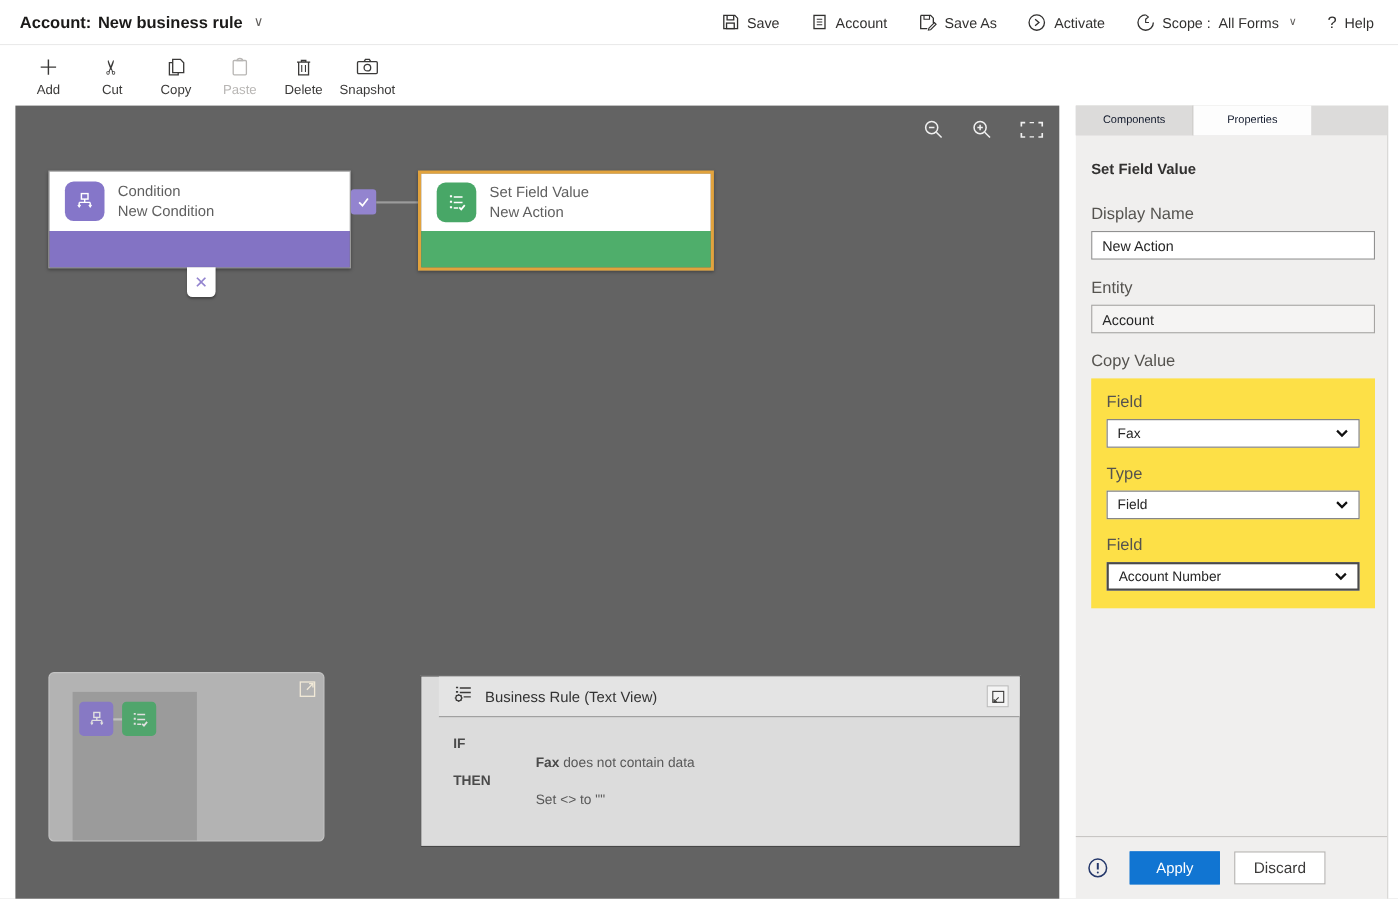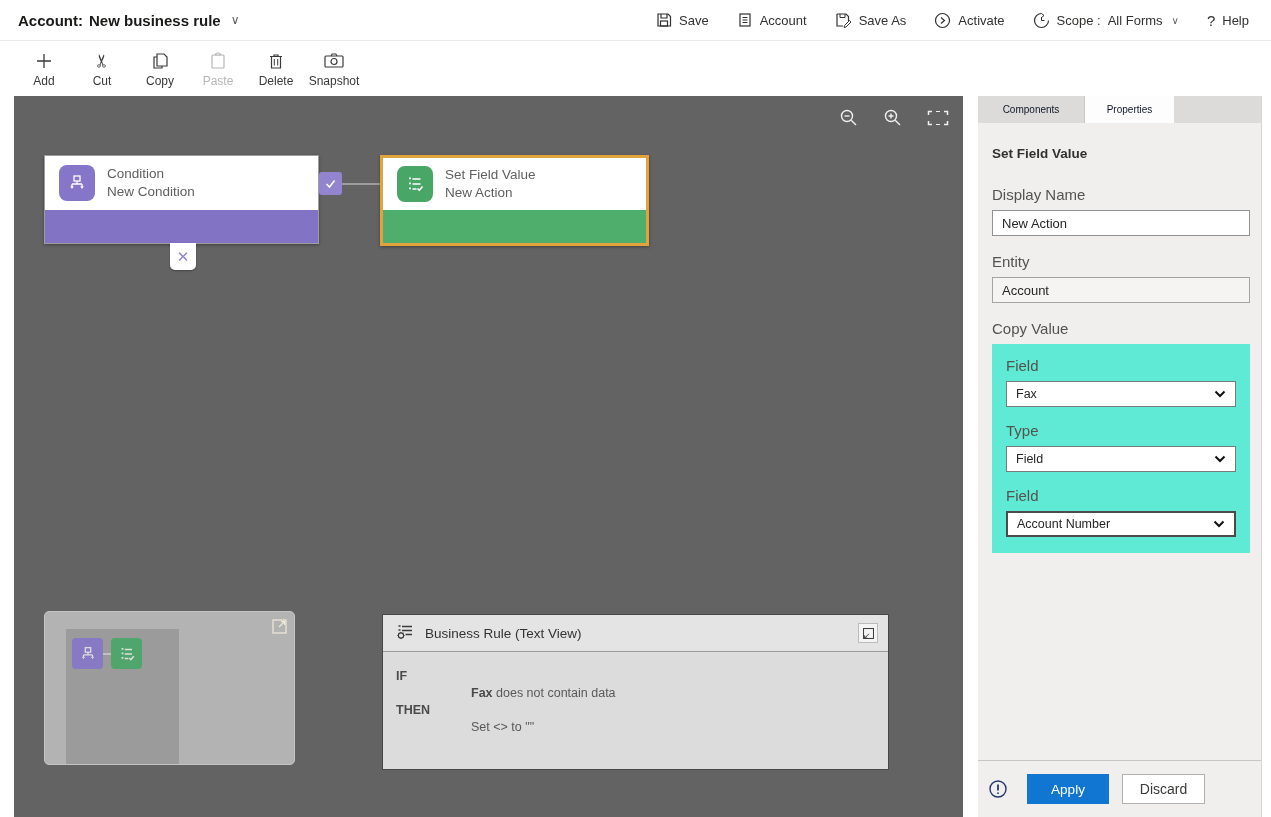--- a/index.html
+++ b/index.html
@@ -58,49 +58,49 @@
     background:#b3b3b3; border:1px solid #c4c4c4; border-radius:5px; }
   .mini-viewport { position:absolute; left:21px; top:17px; width:113px; height:135px; background:#9b9b9b; }
   .mini-node { position:absolute; width:31px; height:31px; border-radius:4px;
     display:flex; align-items:center; justify-content:center; opacity:.9; }
   .mini-cond { left:6px; top:9px; background:#8576c9; }
   .mini-act  { left:45px; top:9px; background:#48a767; }
   .mini-link { position:absolute; left:37px; top:24px; width:8px; height:2px; background:#c0c0c0; }
   .mini-expand { position:absolute; right:6px; top:6px; cursor:pointer; }
 
   
-  .textview { position:absolute; left:368px; top:518px; width:507px; height:156px;
-    background:#dcdcdc; border:1px solid #474747; }
+  .textview { position:absolute; left:368px; top:518px; width:546px; height:156px;
+    background:#dcdcdc; border:1px solid #474747;padding-left:16px; }
   .tv-header { height:37px; background:#e4e4e4; border-bottom:1px solid #9a9a9a;
     display:flex; align-items:center; padding:0 10px 0 13px; gap:10px; }
   .tv-title { font-size:13.5px; color:#333; }
   .tv-expand { margin-left:auto; background:#f4f4f4; border:1px solid #bbb; width:20px; height:20px;
     display:flex; align-items:center; justify-content:center; cursor:pointer; }
   .tv-body { padding:17px 14px 0 13px; font-size:12.5px; color:#595959; }
   .tv-row { height:17px; display:flex; }
   .tv-kw { font-weight:bold; color:#4a4a4a; width:75px; flex:none; }
   .tv-indent { padding-left:75px; }
   .tv-strong { font-weight:bold; color:#4a4a4a; }
 
   
   .panel { position:absolute; left:978px; top:96px; width:284px; height:721px;
     background:#f0efee; border-right:1px solid #d8d6d4; display:flex; flex-direction:column; }
   .tabs { height:27px; background:#dcdbda; display:flex; flex:none; }
   .tab { font-size:10px; color:#0f172a; display:flex; align-items:center; justify-content:center;
     cursor:pointer; }
   .tab-components { width:107px; background:#dcdbda; border-right:1px solid #cac8c6; }
-  .tab-properties { width:89px; background:#fdfdfd; font-weight:normal; }
+  .tab-properties { width:107px; background:#fdfdfd; font-weight:normal; }
   .panel-body { flex:1; padding:23px 12px 0 14px; overflow:hidden; }
   .panel-heading { font-size:13.5px; font-weight:bold; color:#323130; margin-bottom:25px; }
   .fld-label { font-size:15px; color:#55534f; margin-bottom:7px; }
   .txt-input { width:258px; height:26px; border:1px solid #919191; background:#fff;
     font-size:13px; color:#262626; padding:0 9px; margin-bottom:17px;
     font-family:"Liberation Sans",sans-serif; }
   .txt-input.readonly { background:#f5f4f3; border-color:#a6a4a2; }
-  .group-box { width:258px; background:#5eead4; padding:13px 14px 16px 14px; }
+  .group-box { width:258px; background:#fde047; padding:13px 14px 16px 14px; }
   .sel { width:230px; height:26px; background:#fff; border:1px solid #7a7a7a;
     display:flex; align-items:center; padding:0 9px; font-size:12.5px; color:#262626;
     margin-bottom:15px; cursor:pointer; }
   .sel:last-child { margin-bottom:0; }
   .sel.focused { border:2px solid #4a4a4a; }
   .sel .sel-text { flex:1; }
   .panel-footer { flex:none; height:57px; border-top:1px solid #c8c6c4;
     display:flex; align-items:center; padding:0 12px 0 10px; }
   .info-btn { width:20px; height:20px; flex:none; margin-right:19px; cursor:pointer; }
   .btn-apply { width:82px; height:30px; background:#1175d2; color:#fff; border:1px solid #1175d2;

